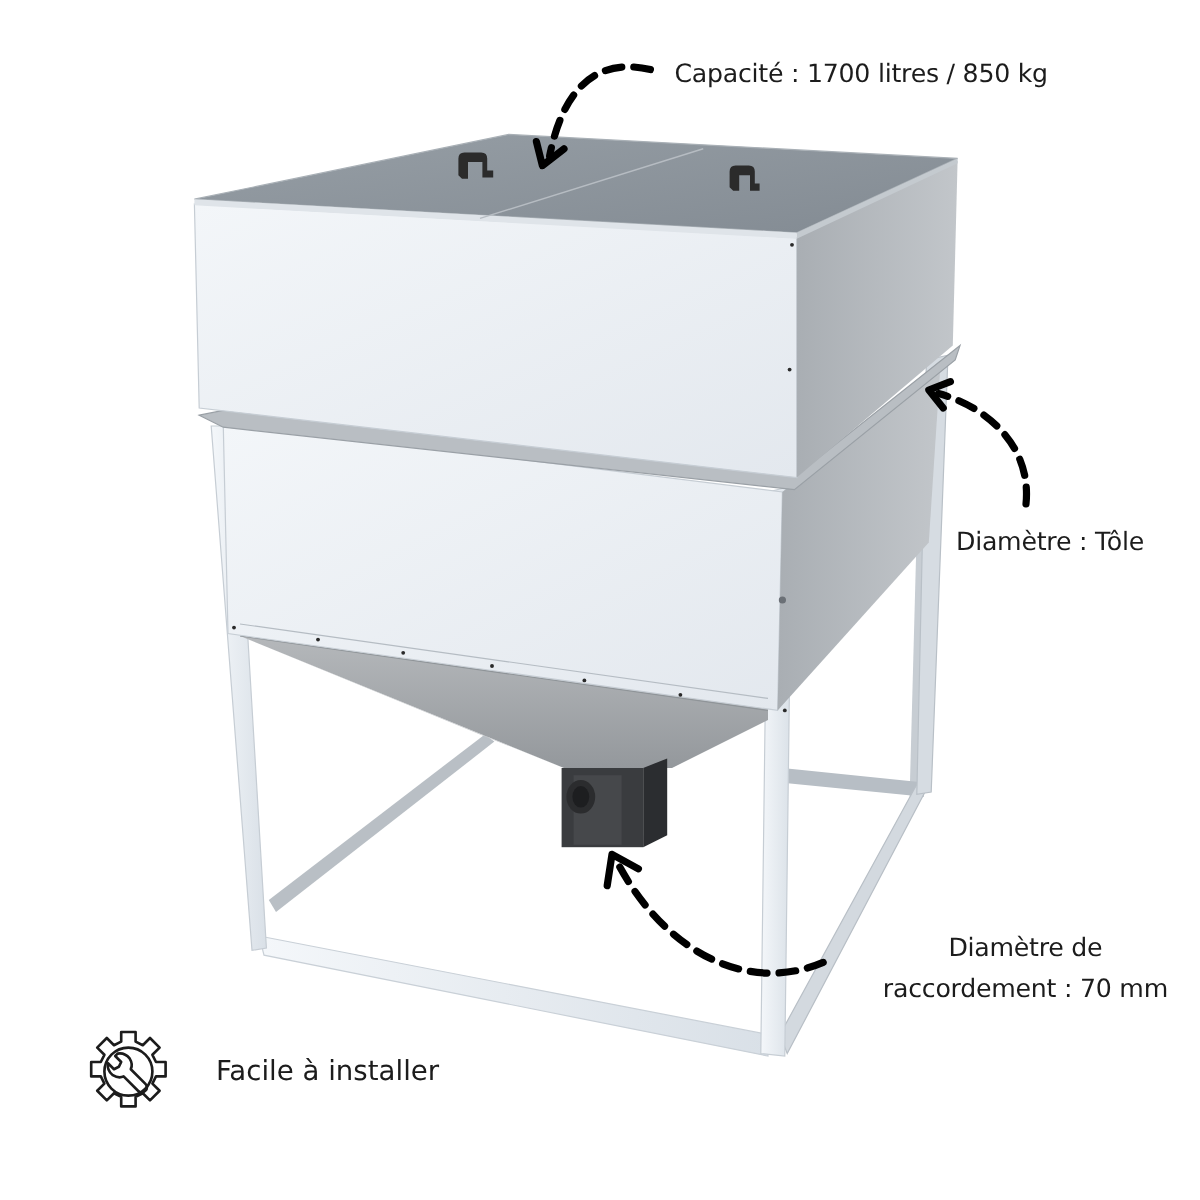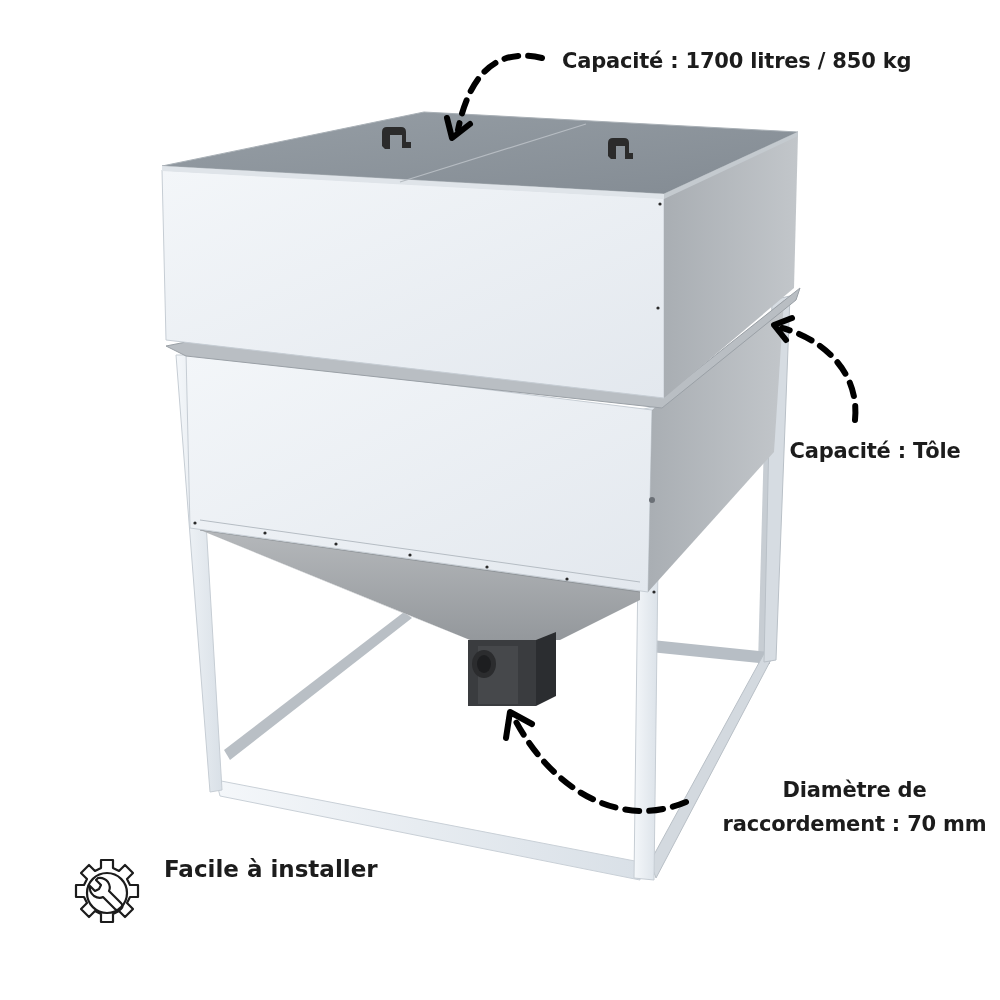--- a/index.html
+++ b/index.html
@@ -11,21 +11,21 @@
       width: 1000px;
       height: 1000px;
       position: relative;
       overflow: hidden;
       font-family: "DejaVu Sans", sans-serif;
       color: #1a1a1a;
     }
     .stage {
       position: absolute;
       left: 0; top: 0;
-      width: 1000px; height: 792px; font-weight: bold;
+      width: 1000px; height: 792px;
     }
     svg.product {
       position: absolute;
       left: 0; top: 0;
       width: 1000px; height: 1000px;
     }
     .callout {
       position: absolute;
       font-size: 21px;
       line-height: 34px;
@@ -35,21 +35,22 @@
     }
     .callout.center { text-align: center; }
     #callout-capacity { left: 562px; top: 44px; }
     #callout-material { left: 780px; top: 434px; width: 190px; }
     #callout-diameter { left: 712px; top: 773px; width: 285px; }
     .feature {
       position: absolute;
       left: 70px;
       top: 856px;
       display: flex;
-      gap: 20px;
+      align-items: center;
+      gap: 36px;
     }
     .feature .feature-label {
       font-size: 23px;
       color: #1c1c1c;
     }
     .feature svg { width: 74px; height: 74px; }
   </style>
 </head>
 <body>
 
@@ -163,21 +164,21 @@
       <path d="M686,802 C620,830 550,790 512,714" stroke-dasharray="14 10"></path>
       <path d="M506,738 L510,712 L532,724" stroke-linejoin="round"></path>
     </g>
   </svg>
 
   <div class="callout" id="callout-capacity">
     <span>Capacité : 1700 litres / 850 kg</span>
   </div>
 
   <div class="callout center" id="callout-material">
-    <div>Capacité : Tôle</div>
+    <div>Diamètre : Tôle</div>
   </div>
 
   <div class="callout center" id="callout-diameter">
     <div>Diamètre de</div>
     <div>raccordement : 70 mm</div>
   </div>
 
   <div class="feature">
     <svg viewBox="0 0 74 74" xmlns="http://www.w3.org/2000/svg">
       <g fill="none" stroke="#1c1c1c" stroke-width="2.2" stroke-linejoin="round">

